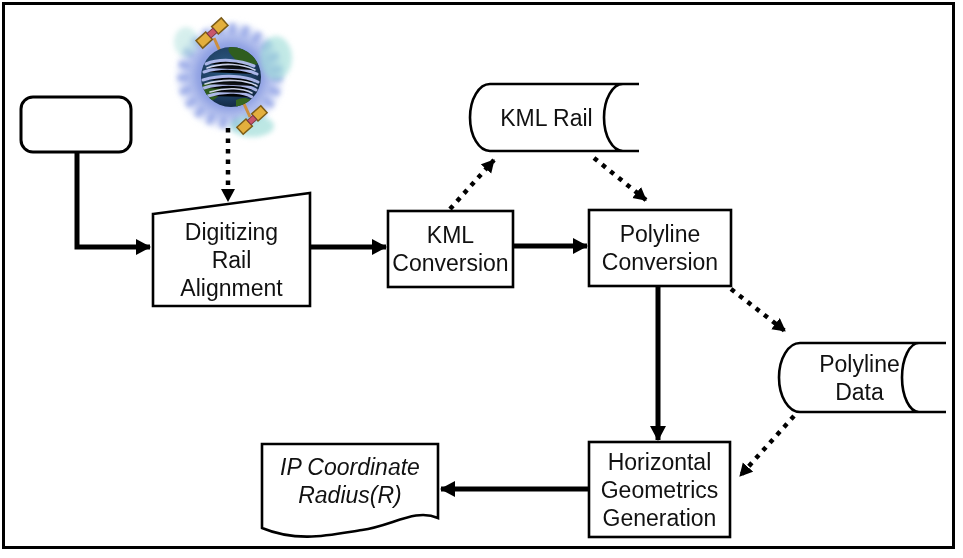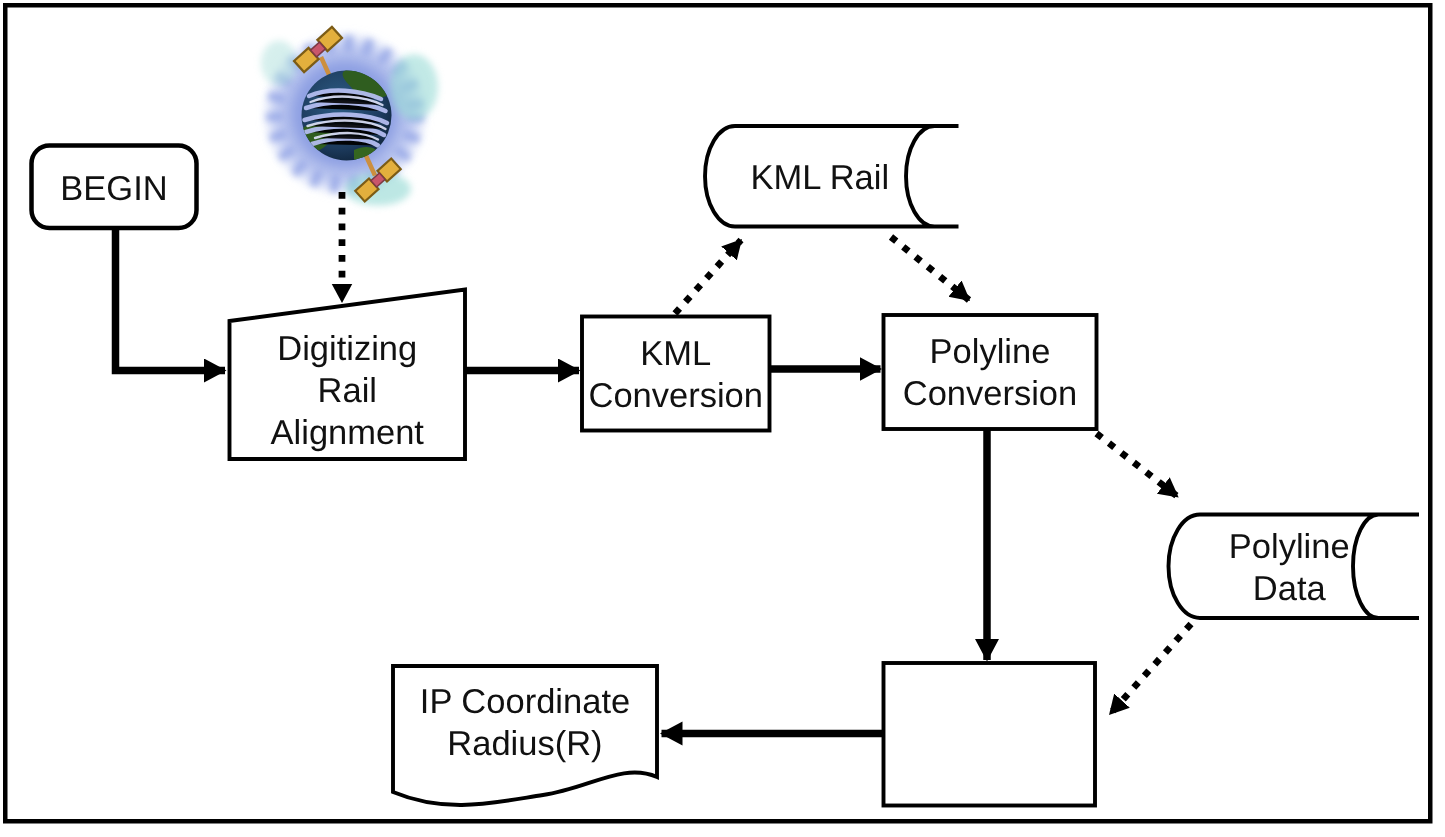--- a/index.html
+++ b/index.html
@@ -134,33 +134,35 @@
 
     <g fill="none" stroke="#000000" stroke-width="4.5" stroke-dasharray="4.5 6" stroke-linecap="butt">
       <path d="M228,128 L228,201" marker-end="url(#ahd)"></path>
       <path d="M450,209 L494,160" marker-end="url(#ahd)"></path>
       <path d="M594,158 L646,200" marker-end="url(#ahd)"></path>
       <path d="M731,289 L785,331" marker-end="url(#ahd)"></path>
       <path d="M794,416 L740,476" marker-end="url(#ahd)"></path>
     </g>
   </svg>
 
-  <div class="node-label" style="left:21px; top:97px; width:110px; height:55px;">BEGIN</div>
 
   <div class="node-label" style="left:153px; top:214px; width:157px; height:92px;text-align:center;">Digitizing
 Rail
 Alignment</div>
 
   <div class="node-label" style="left:388px; top:211px; width:125px; height:76px;">KML
 Conversion</div>
 
   <div class="node-label" style="left:470px; top:84px; width:153px; height:67px;">KML Rail</div>
 
   <div class="node-label" style="left:589px; top:210px; width:142px; height:76px;">Polyline
 Conversion</div>
 
   <div class="node-label" style="left:800px; top:343px; width:119px; height:69px;">Polyline
 Data</div>
 
+  <div class="node-label" style="left:589px; top:442px; width:141px; height:95px;">Horizontal
+Geometrics
+Generation</div>
 
-  <div class="node-label" style="left:262px; top:444px; width:176px; height:74px;">IP Coordinate
+  <div class="node-label" style="left:262px; top:444px; width:176px; height:74px;font-style:italic;">IP Coordinate
 Radius(R)</div>
 </div>
 
 </body></html>

